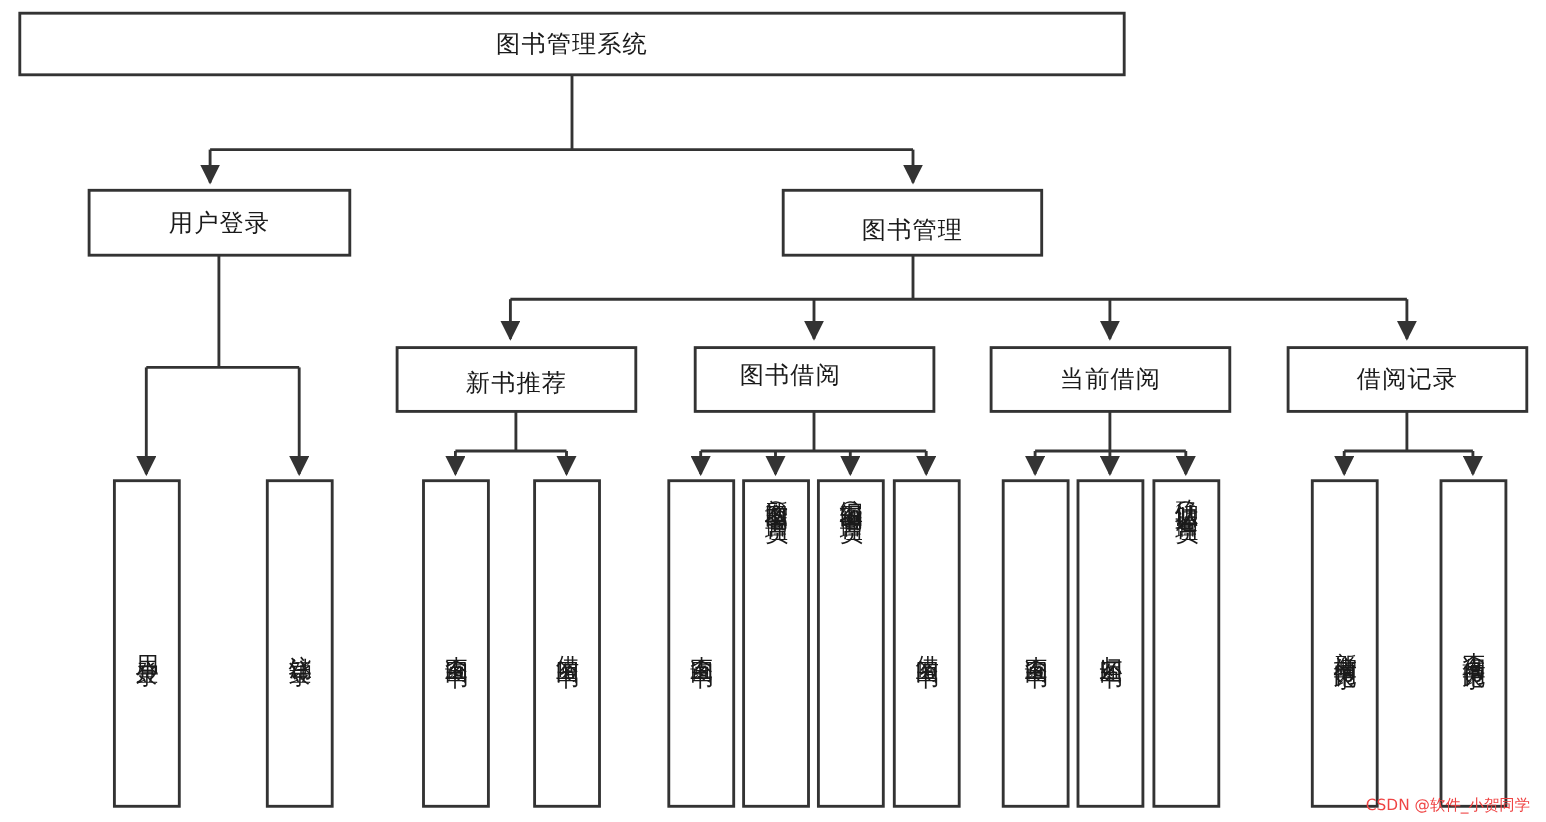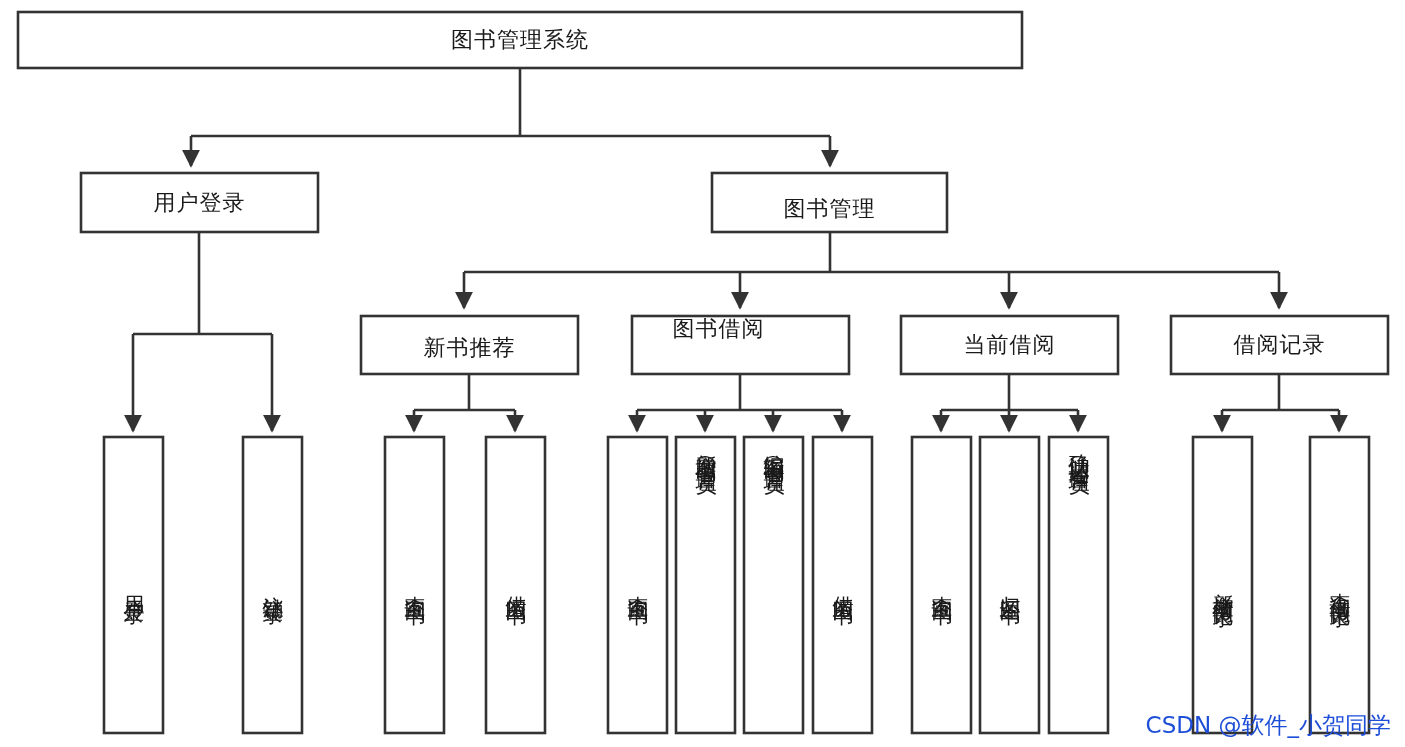--- a/index.html
+++ b/index.html
@@ -69,22 +69,22 @@
     font-size: 22px;
     color: #1a1a1a;
     white-space: nowrap;
     letter-spacing: 1px;
   }
   #watermark {
     position: absolute;
     right: 14px;
     bottom: 6px;
     font-family: "DejaVu Sans", "Liberation Sans", sans-serif;
-    font-size: 23px;
-    color: #1d4ed8;
+    font-size: 14px;
+    color: #ef4444;
     white-space: nowrap;
     pointer-events: none;
   }
 </style>
 </head>
 <body>
 
 <div id="diagram-root">
 
   <svg class="diagram-svg" viewBox="0 0 1405 747" xmlns="http://www.w3.org/2000/svg">
@@ -172,21 +172,21 @@
   </div>
 
   <div class="hlabel-wrap" style="left:712px; top:173px; width:235px; height:72px;">
     <span class="hlabel-text">图书管理</span>
   </div>
 
   <div class="hlabel-wrap" style="left:361px; top:316px; width:217px; height:64px;">
     <span class="hlabel-text">新书推荐</span>
   </div>
 
-  <div class="hlabel-wrap" style="left:632px; top:300px; width:173px; height:58px;">
+  <div class="hlabel-wrap" style="left:632px; top:312px; width:173px; height:58px;">
     <span class="hlabel-text">图书借阅</span>
   </div>
 
   <div class="hlabel-wrap" style="left:1171px; top:316px; width:217px; height:58px;">
     <span class="hlabel-text">借阅记录</span>
   </div>
 
   <div class="hlabel-wrap" style="left:901px; top:316px; width:217px; height:58px;">
     <span class="hlabel-text">当前借阅</span>
   </div>

